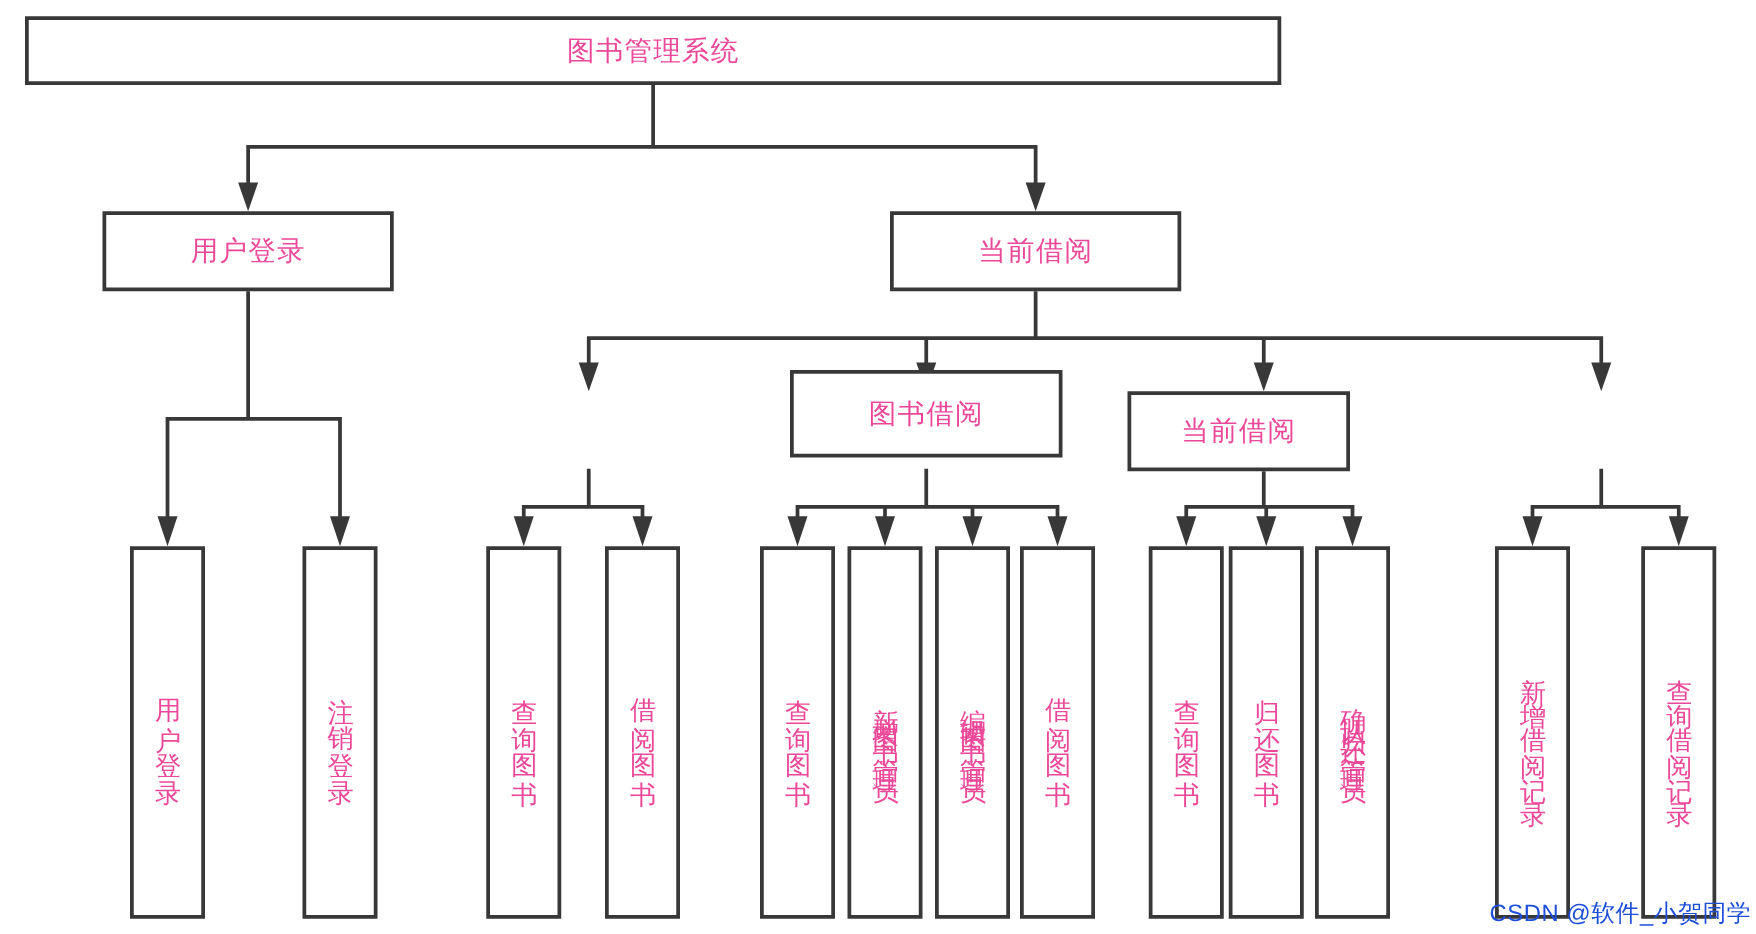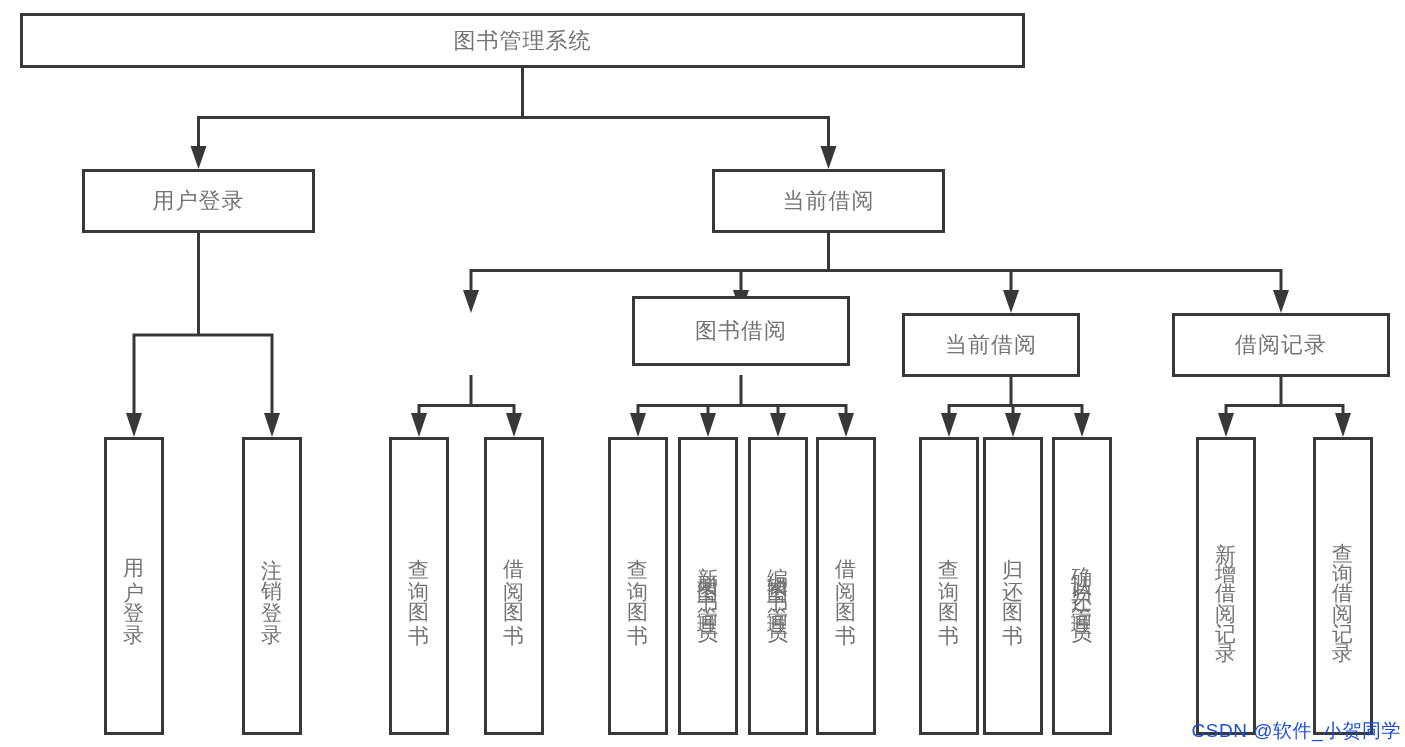--- a/index.html
+++ b/index.html
@@ -10,21 +10,21 @@
     font-family:"Liberation Sans",sans-serif;
     overflow:hidden;
   }
   #connectors{position:absolute;left:0;top:0;width:1405px;height:747px;}
   .node{
     position:absolute;
     box-sizing:border-box;
     background:#ffffff;
     border:3px solid #383838;
     display:flex;align-items:center;justify-content:center;
-    color:#737373;
+    color:#ec4899;
     font-size:22px;
     letter-spacing:1px;
     text-align:center;
     white-space:nowrap;
   }
   
   .n-root{left:20px;top:13px;width:1005px;height:55px;}
   
   .n-b0{left:82px;top:169px;width:233px;height:64px;}
   .n-b1{left:712px;top:169px;width:233px;height:64px;}
@@ -101,23 +101,20 @@
   <div class="node n-b1">
     <span>当前借阅</span>
   </div>
 
   <div class="node n-m1">
     <span>图书借阅</span>
   </div>
   <div class="node n-m2">
     <span>当前借阅</span>
   </div>
-  <div class="node n-m3">
-    <span>借阅记录</span>
-  </div>
 
   <div class="node vnode n-l0">
     <span class="vnode-label" style="letter-spacing: 22px;">用户登录</span>
   </div>
   <div class="node vnode n-l1">
     <span class="vnode-label" style="letter-spacing: 22px;">注销登录</span>
   </div>
   <div class="node vnode n-l2">
     <span class="vnode-label" style="letter-spacing: 22px;">查询图书</span>
   </div>

